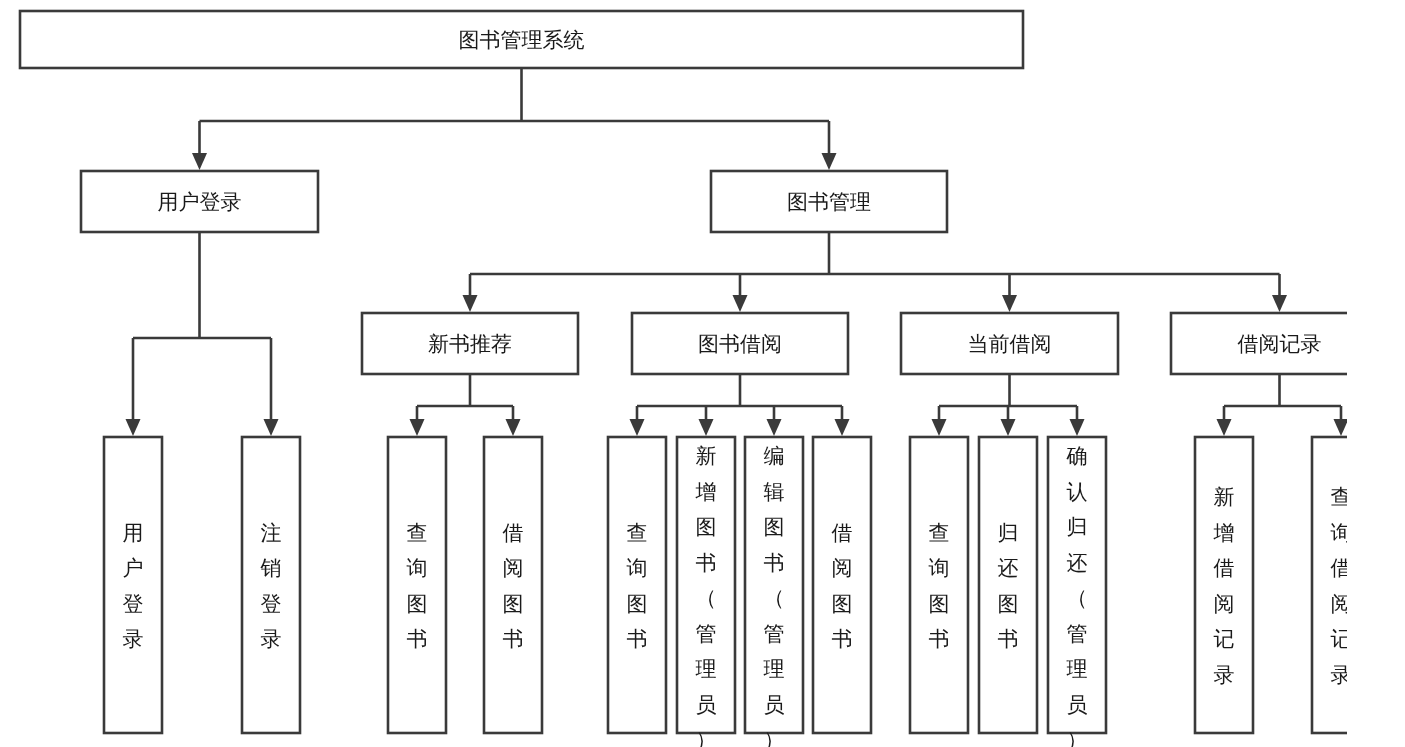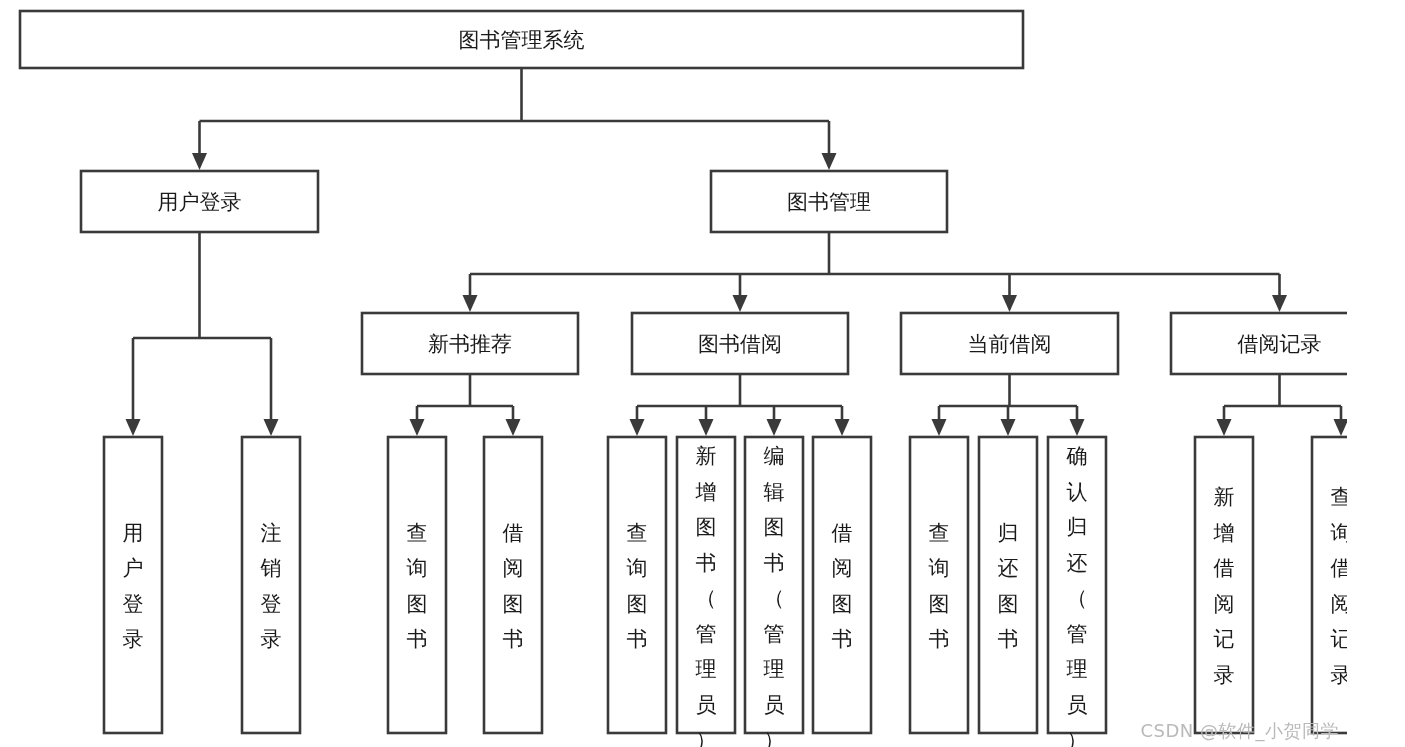--- a/index.html
+++ b/index.html
@@ -202,14 +202,13 @@
           <rect x="1195" y="437" width="58" height="296" class="node-box"></rect>
           <text x="1224" y="504.06" class="node-label-v"><tspan x="1224" dy="0">新</tspan><tspan x="1224" dy="35.5">增</tspan><tspan x="1224" dy="35.5">借</tspan><tspan x="1224" dy="35.5">阅</tspan><tspan x="1224" dy="35.5">记</tspan><tspan x="1224" dy="35.5">录</tspan></text>
         </g>
         <g>
           <rect x="1312" y="437" width="58" height="296" class="node-box"></rect>
           <text x="1341" y="504.06" class="node-label-v"><tspan x="1341" dy="0">查</tspan><tspan x="1341" dy="35.5">询</tspan><tspan x="1341" dy="35.5">借</tspan><tspan x="1341" dy="35.5">阅</tspan><tspan x="1341" dy="35.5">记</tspan><tspan x="1341" dy="35.5">录</tspan></text>
         </g>
       </g>
   </svg>
 
-  <div class="watermark-text">CSDN @软件_小贺同学</div>
 </div>
 
 </body></html>

